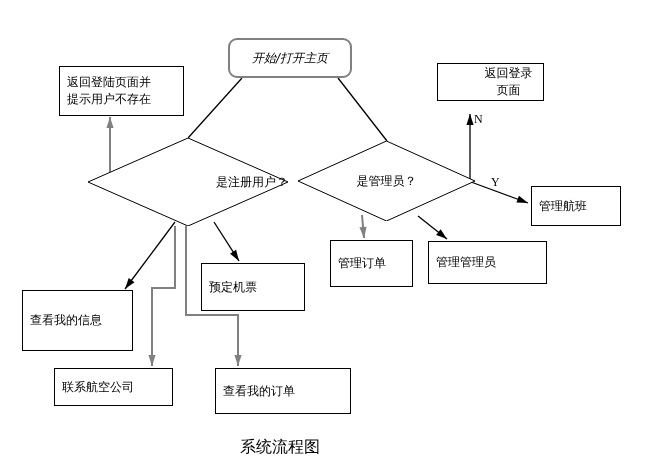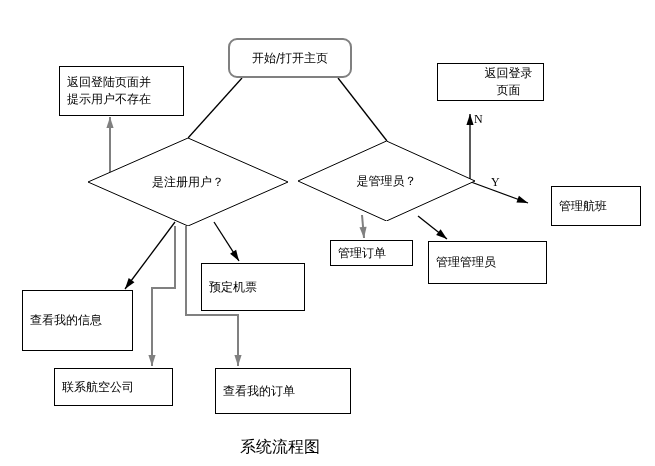--- a/index.html
+++ b/index.html
@@ -45,20 +45,21 @@
   .node .label {
     font-size: 12px;
     line-height: 17px;
     color: #000000;
     white-space: pre-line;
     padding: 0 7px;
     text-align: center;
   }
   .node.start .label {
     padding: 0 6px;
+    font-style: italic;
   }
   .diamond {
     position: absolute;
     display: flex;
     align-items: center;
     justify-content: center;
   }
   .diamond .dtext {
     position: relative;
     z-index: 2;
@@ -139,36 +140,36 @@
       <div class="node start" style="left: 228px; top: 38px; width: 124px; height: 40px;">
         <span class="label">开始/打开主页</span>
       </div>
       <div class="node box" style="left: 59px; top: 66px; width: 125px; height: 50px;">
         <span class="label">返回登陆页面并
 提示用户不存在</span>
       </div>
       <div class="node box" style="left: 437px; top: 63px; width: 107px; height: 38px; padding-left: 36px;">
         <span class="label">返回登录页面</span>
       </div>
-      <div class="diamond" style="left: 88px; top: 138px; width: 200px; height: 88px;">
+      <div class="diamond" style="left: 88px; top: 138px; width: 200px; height: 88px; justify-content: flex-end;">
         <svg width="200" height="88" viewBox="0 0 200 88">
           <polygon points="100,0 200,44 100,88 0,44" fill="#ffffff" stroke="#000000" stroke-width="1"></polygon>
         </svg>
         <span class="dtext">是注册用户？</span>
       </div>
       <div class="diamond" style="left: 298px; top: 141px; width: 177px; height: 80px;">
         <svg width="177" height="80" viewBox="0 0 177 80">
           <polygon points="88.5,0 177,40 88.5,80 0,40" fill="#ffffff" stroke="#000000" stroke-width="1"></polygon>
         </svg>
         <span class="dtext">是管理员？</span>
       </div>
-      <div class="node box" style="left: 531px; top: 186px; width: 90px; height: 40px; margin-left: 20px;">
+      <div class="node box" style="left: 531px; top: 186px; width: 90px; height: 40px;">
         <span class="label">管理航班</span>
       </div>
-      <div class="node box" style="left: 330px; top: 240px; width: 83px; height: 26px;">
+      <div class="node box" style="left: 330px; top: 240px; width: 83px; height: 47px;">
         <span class="label">管理订单</span>
       </div>
       <div class="node box" style="left: 428px; top: 241px; width: 119px; height: 43px;">
         <span class="label">管理管理员</span>
       </div>
       <div class="node box" style="left: 201px; top: 263px; width: 104px; height: 48px;">
         <span class="label">预定机票</span>
       </div>
       <div class="node box" style="left: 22px; top: 290px; width: 111px; height: 61px;">
         <span class="label">查看我的信息</span>

